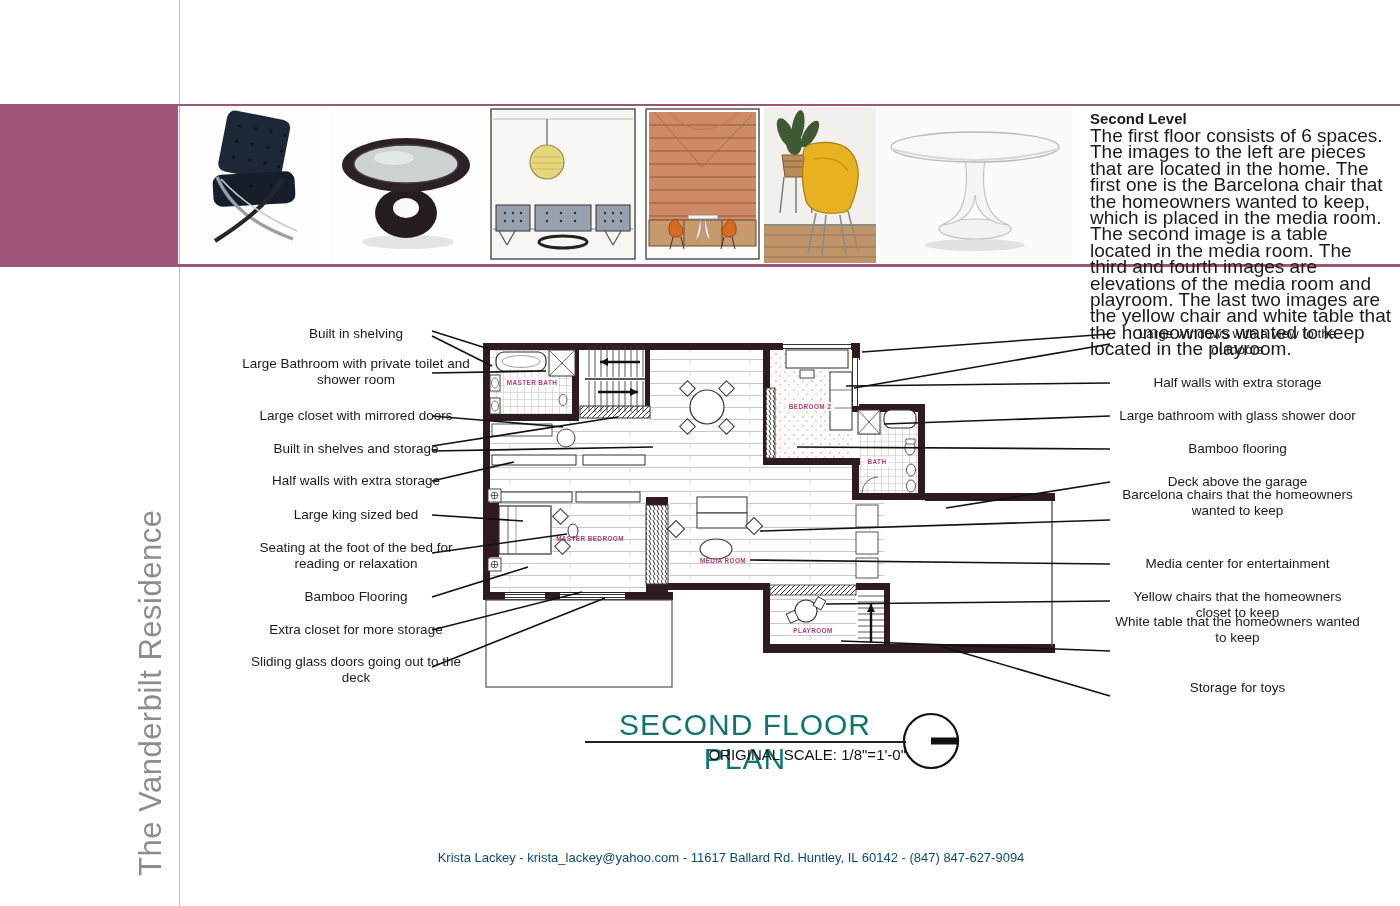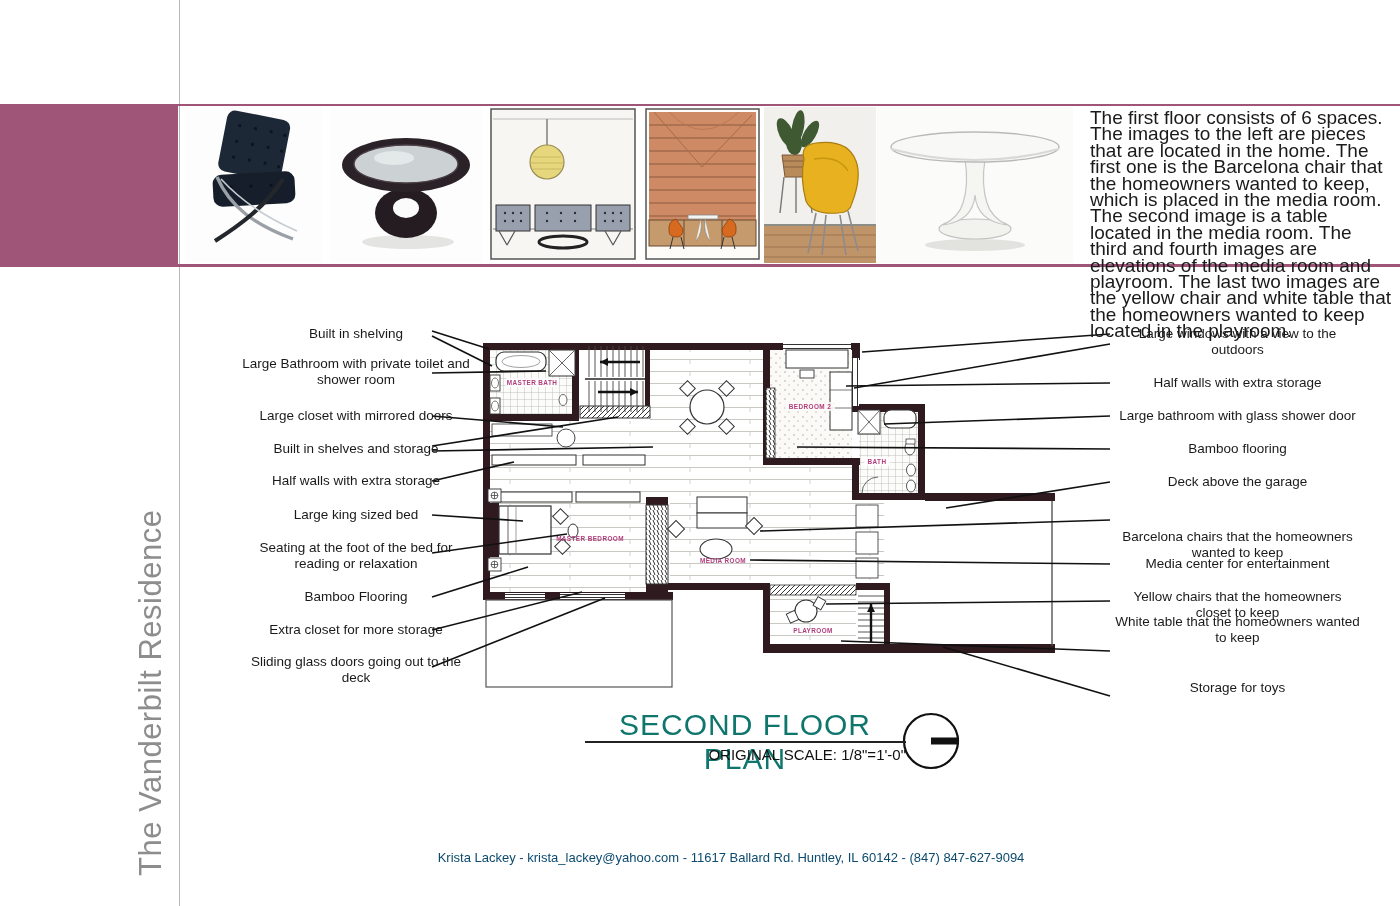--- a/index.html
+++ b/index.html
@@ -203,20 +203,21 @@
     <rect x="0" y="0" width="196" height="156" fill="#fbfbfa"></rect>
     <ellipse cx="98" cy="138" rx="50" ry="6" fill="#e2e2df"></ellipse>
     <ellipse cx="98" cy="122" rx="36" ry="10" fill="#f2f2ef" stroke="#c2c2bf" stroke-width="1.2"></ellipse>
     <path d="M88,52 q4,26 -2,44 q-4,14 -20,22 q30,-4 32,-30 q2,26 32,30 q-16,-8 -20,-22 q-6,-18 -2,-44 z" fill="#f5f5f2" stroke="#c6c6c3" stroke-width="1.2"></path>
     <ellipse cx="98" cy="40" rx="84" ry="15" fill="#f8f8f6" stroke="#b9b9b6" stroke-width="1.4"></ellipse>
     <path d="M14,42 q84,22 168,0" fill="none" stroke="#d8d8d5" stroke-width="2"></path>
   </svg>
 </div>
 
 <div class="head-text">
+  <div class="head-title">Second Level</div>
   <div class="head-body">The first floor consists of 6 spaces. The images to the left are pieces that are located in the home. The first one is the Barcelona chair that the homeowners wanted to keep, which is placed in the media room. The second image is a table located in the media room. The third and fourth images are elevations of the media room and playroom. The last two images are the yellow chair and white table that the homeowners wanted to keep located in the playroom.</div>
 </div>
 
 <div class="res-title">The Vanderbilt Residence</div>
 
 <svg class="plan-svg" viewBox="0 0 1400 906">
   <defs>
     <pattern id="planks" width="60" height="12" patternUnits="userSpaceOnUse">
       <rect width="60" height="12" fill="#ffffff"></rect>
       <line x1="0" y1="11.5" x2="60" y2="11.5" stroke="#c9c9c4" stroke-width="1"></line>
@@ -476,21 +477,21 @@
 <div class="ann ann-l" style="top:540px">Seating at the foot of the bed for reading or relaxation</div>
 <div class="ann ann-l" style="top:589px">Bamboo Flooring</div>
 <div class="ann ann-l" style="top:622px">Extra closet for more storage</div>
 <div class="ann ann-l" style="top:654px">Sliding glass doors going out to the deck</div>
 
 <div class="ann ann-r" style="top:326px">Large windows with a view to the outdoors</div>
 <div class="ann ann-r" style="top:375px">Half walls with extra storage</div>
 <div class="ann ann-r" style="top:408px">Large bathroom with glass shower door</div>
 <div class="ann ann-r" style="top:441px">Bamboo flooring</div>
 <div class="ann ann-r" style="top:474px">Deck above the garage</div>
-<div class="ann ann-r" style="top:529px">Barcelona chairs that the homeowners wanted to keep</div>
+<div class="ann ann-r" style="top:487px">Barcelona chairs that the homeowners wanted to keep</div>
 <div class="ann ann-r" style="top:556px">Media center for entertainment</div>
 <div class="ann ann-r" style="top:589px">Yellow chairs that the homeowners closet to keep</div>
 <div class="ann ann-r" style="top:614px">White table that the homeowners wanted to keep</div>
 <div class="ann ann-r" style="top:680px">Storage for toys</div>
 
 <div class="plan-title">SECOND FLOOR PLAN</div>
 <div class="plan-underline"></div>
 <div class="plan-scale">ORIGINAL SCALE: 1/8"=1'-0"</div>
 
 <div class="footer">Krista Lackey   -   krista_lackey@yahoo.com   -   11617 Ballard Rd. Huntley, IL 60142   -   (847) 847-627-9094</div>

